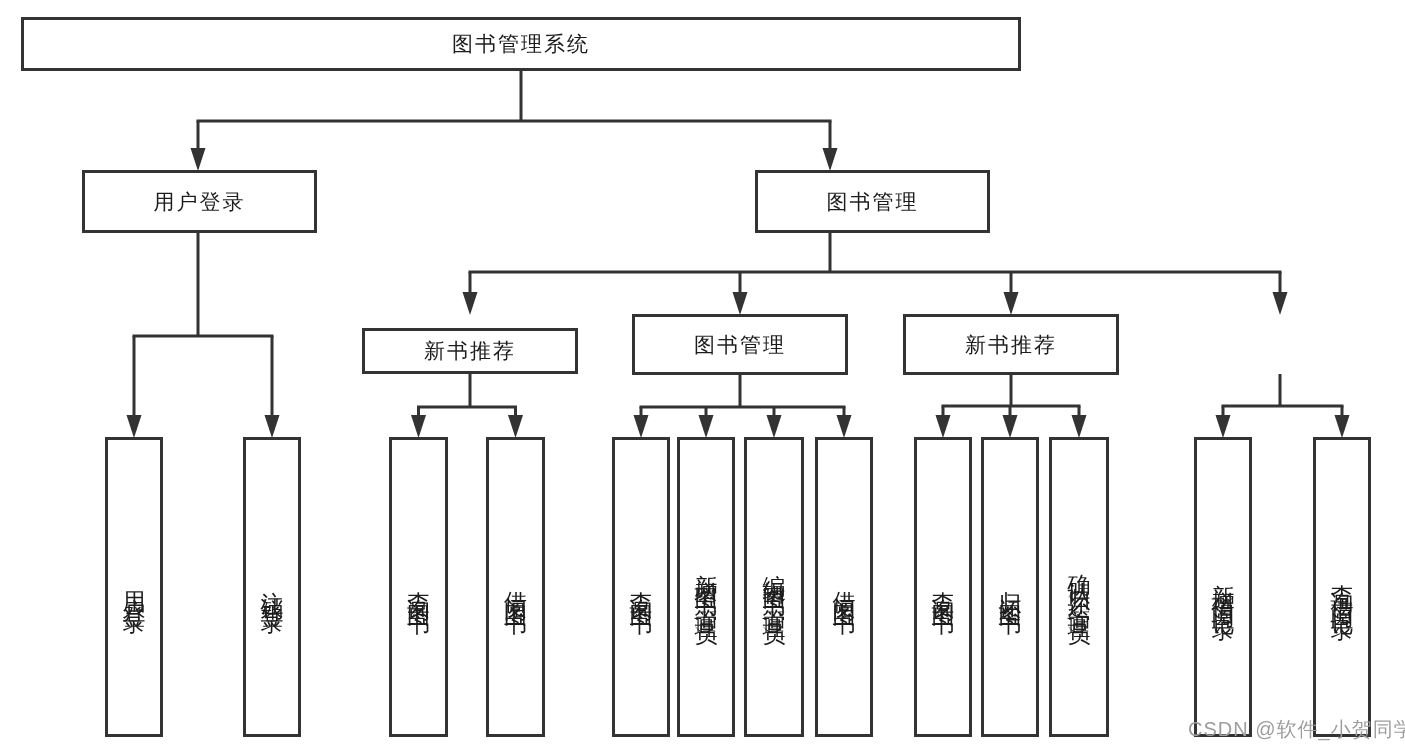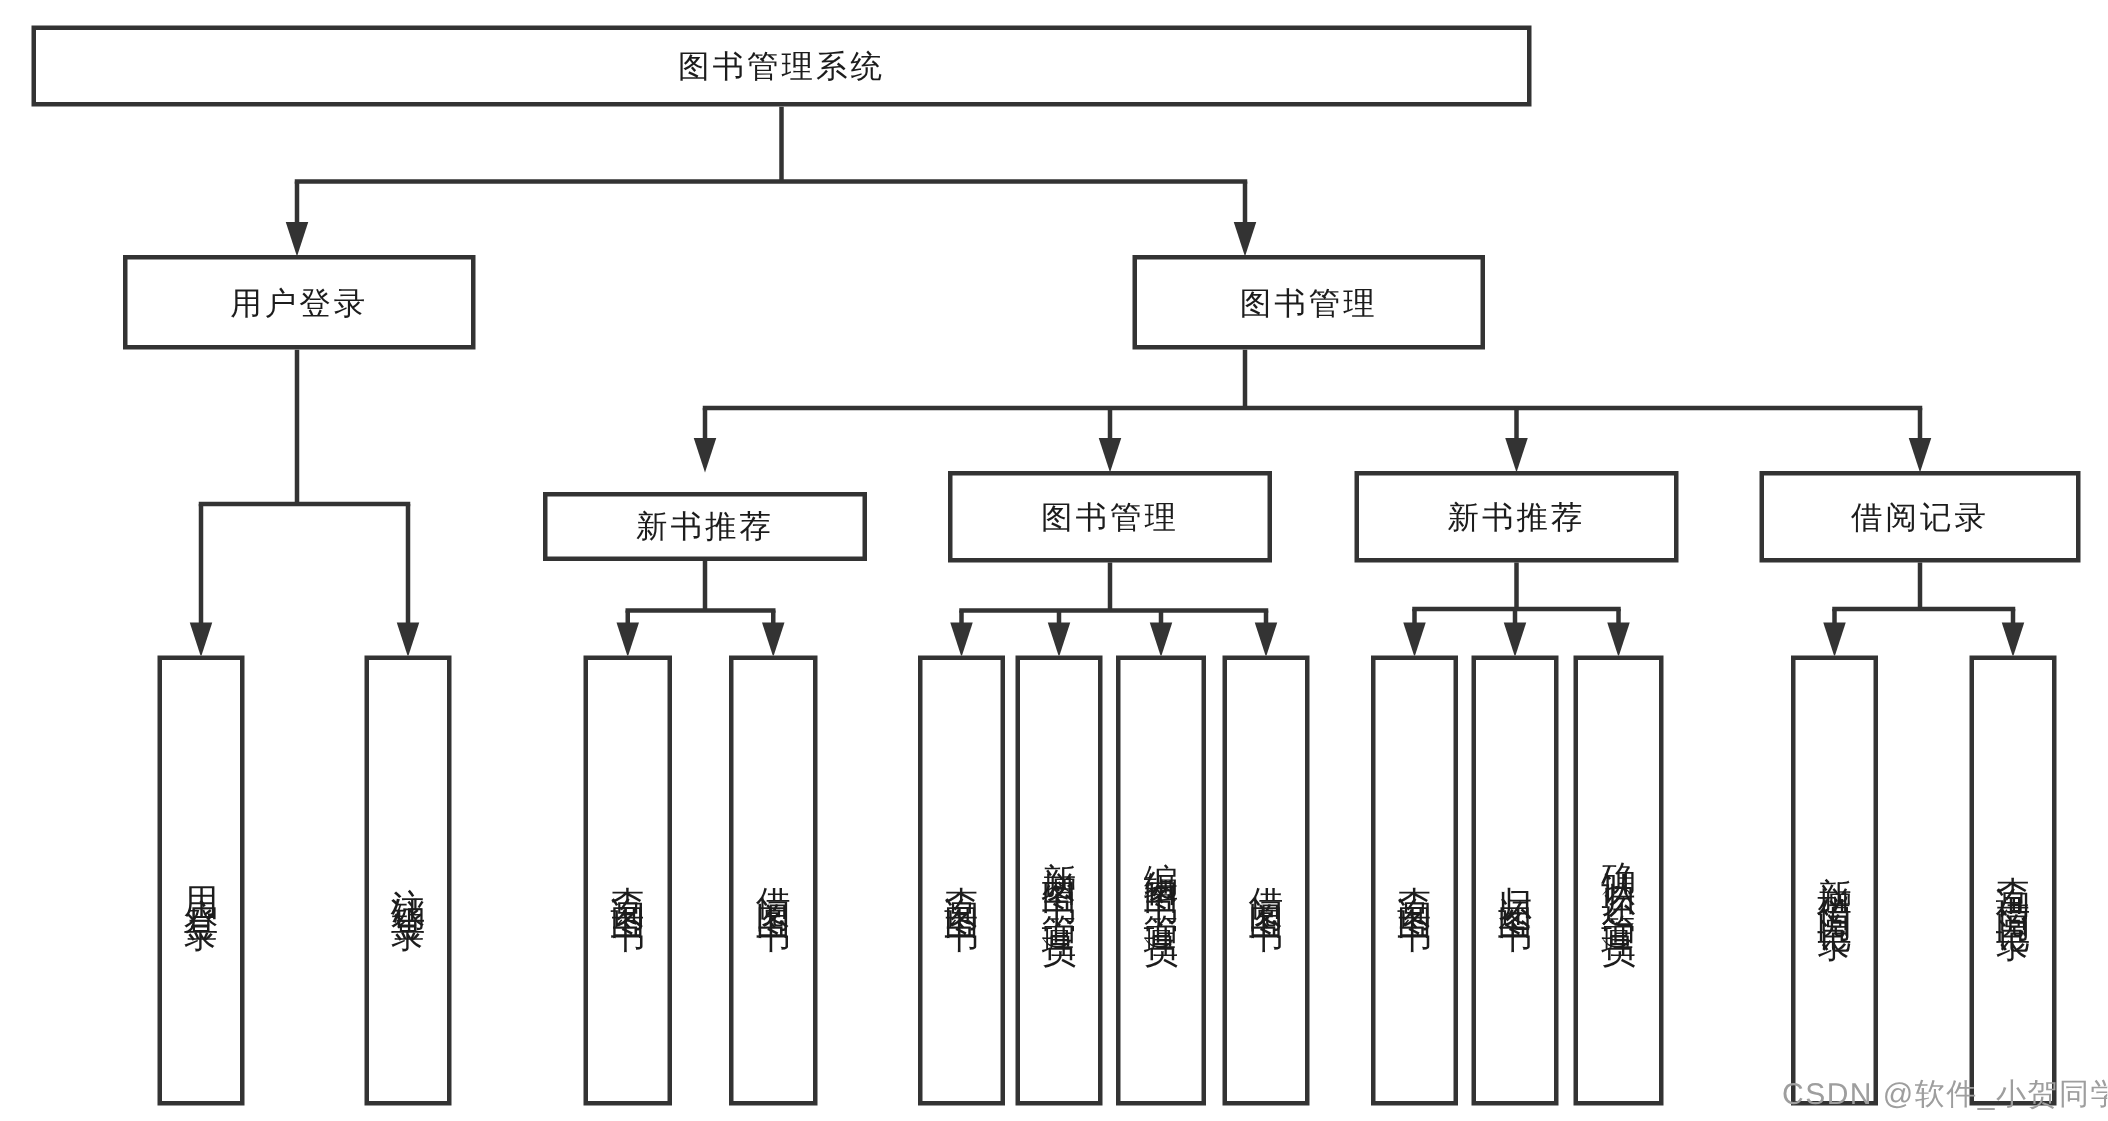--- a/index.html
+++ b/index.html
@@ -119,21 +119,20 @@
   </svg>
 
   <div class="box h-label" style="left:21px;top:17px;width:1000px;height:54px;">图书管理系统</div>
 
   <div class="box h-label" style="left:82px;top:170px;width:235px;height:63px;">用户登录</div>
   <div class="box h-label" style="left:755px;top:170px;width:235px;height:63px;">图书管理</div>
 
   <div class="box h-label" style="left:362px;top:328px;width:216px;height:46px;">新书推荐</div>
   <div class="box h-label" style="left:632px;top:314px;width:216px;height:61px;">图书管理</div>
   <div class="box h-label" style="left:903px;top:314px;width:216px;height:61px;">新书推荐</div>
-  <div class="box h-label" style="left:1173px;top:314px;width:214px;height:61px;">借阅记录</div>
 
   <div class="box v-label" style="left:105px;top:437px;width:58px;height:300px;">用户登录</div>
   <div class="box v-label" style="left:243px;top:437px;width:58px;height:300px;">注销登录</div>
 
   <div class="box v-label" style="left:389px;top:437px;width:59px;height:300px;">查询图书</div>
   <div class="box v-label" style="left:486px;top:437px;width:59px;height:300px;">借阅图书</div>
 
   <div class="box v-label" style="left:612px;top:437px;width:58px;height:300px;">查询图书</div>
   <div class="box v-label" style="left:677px;top:437px;width:58px;height:300px;">新增图书（管理员）</div>
   <div class="box v-label" style="left:744px;top:437px;width:60px;height:300px;">编辑图书（管理员）</div>

